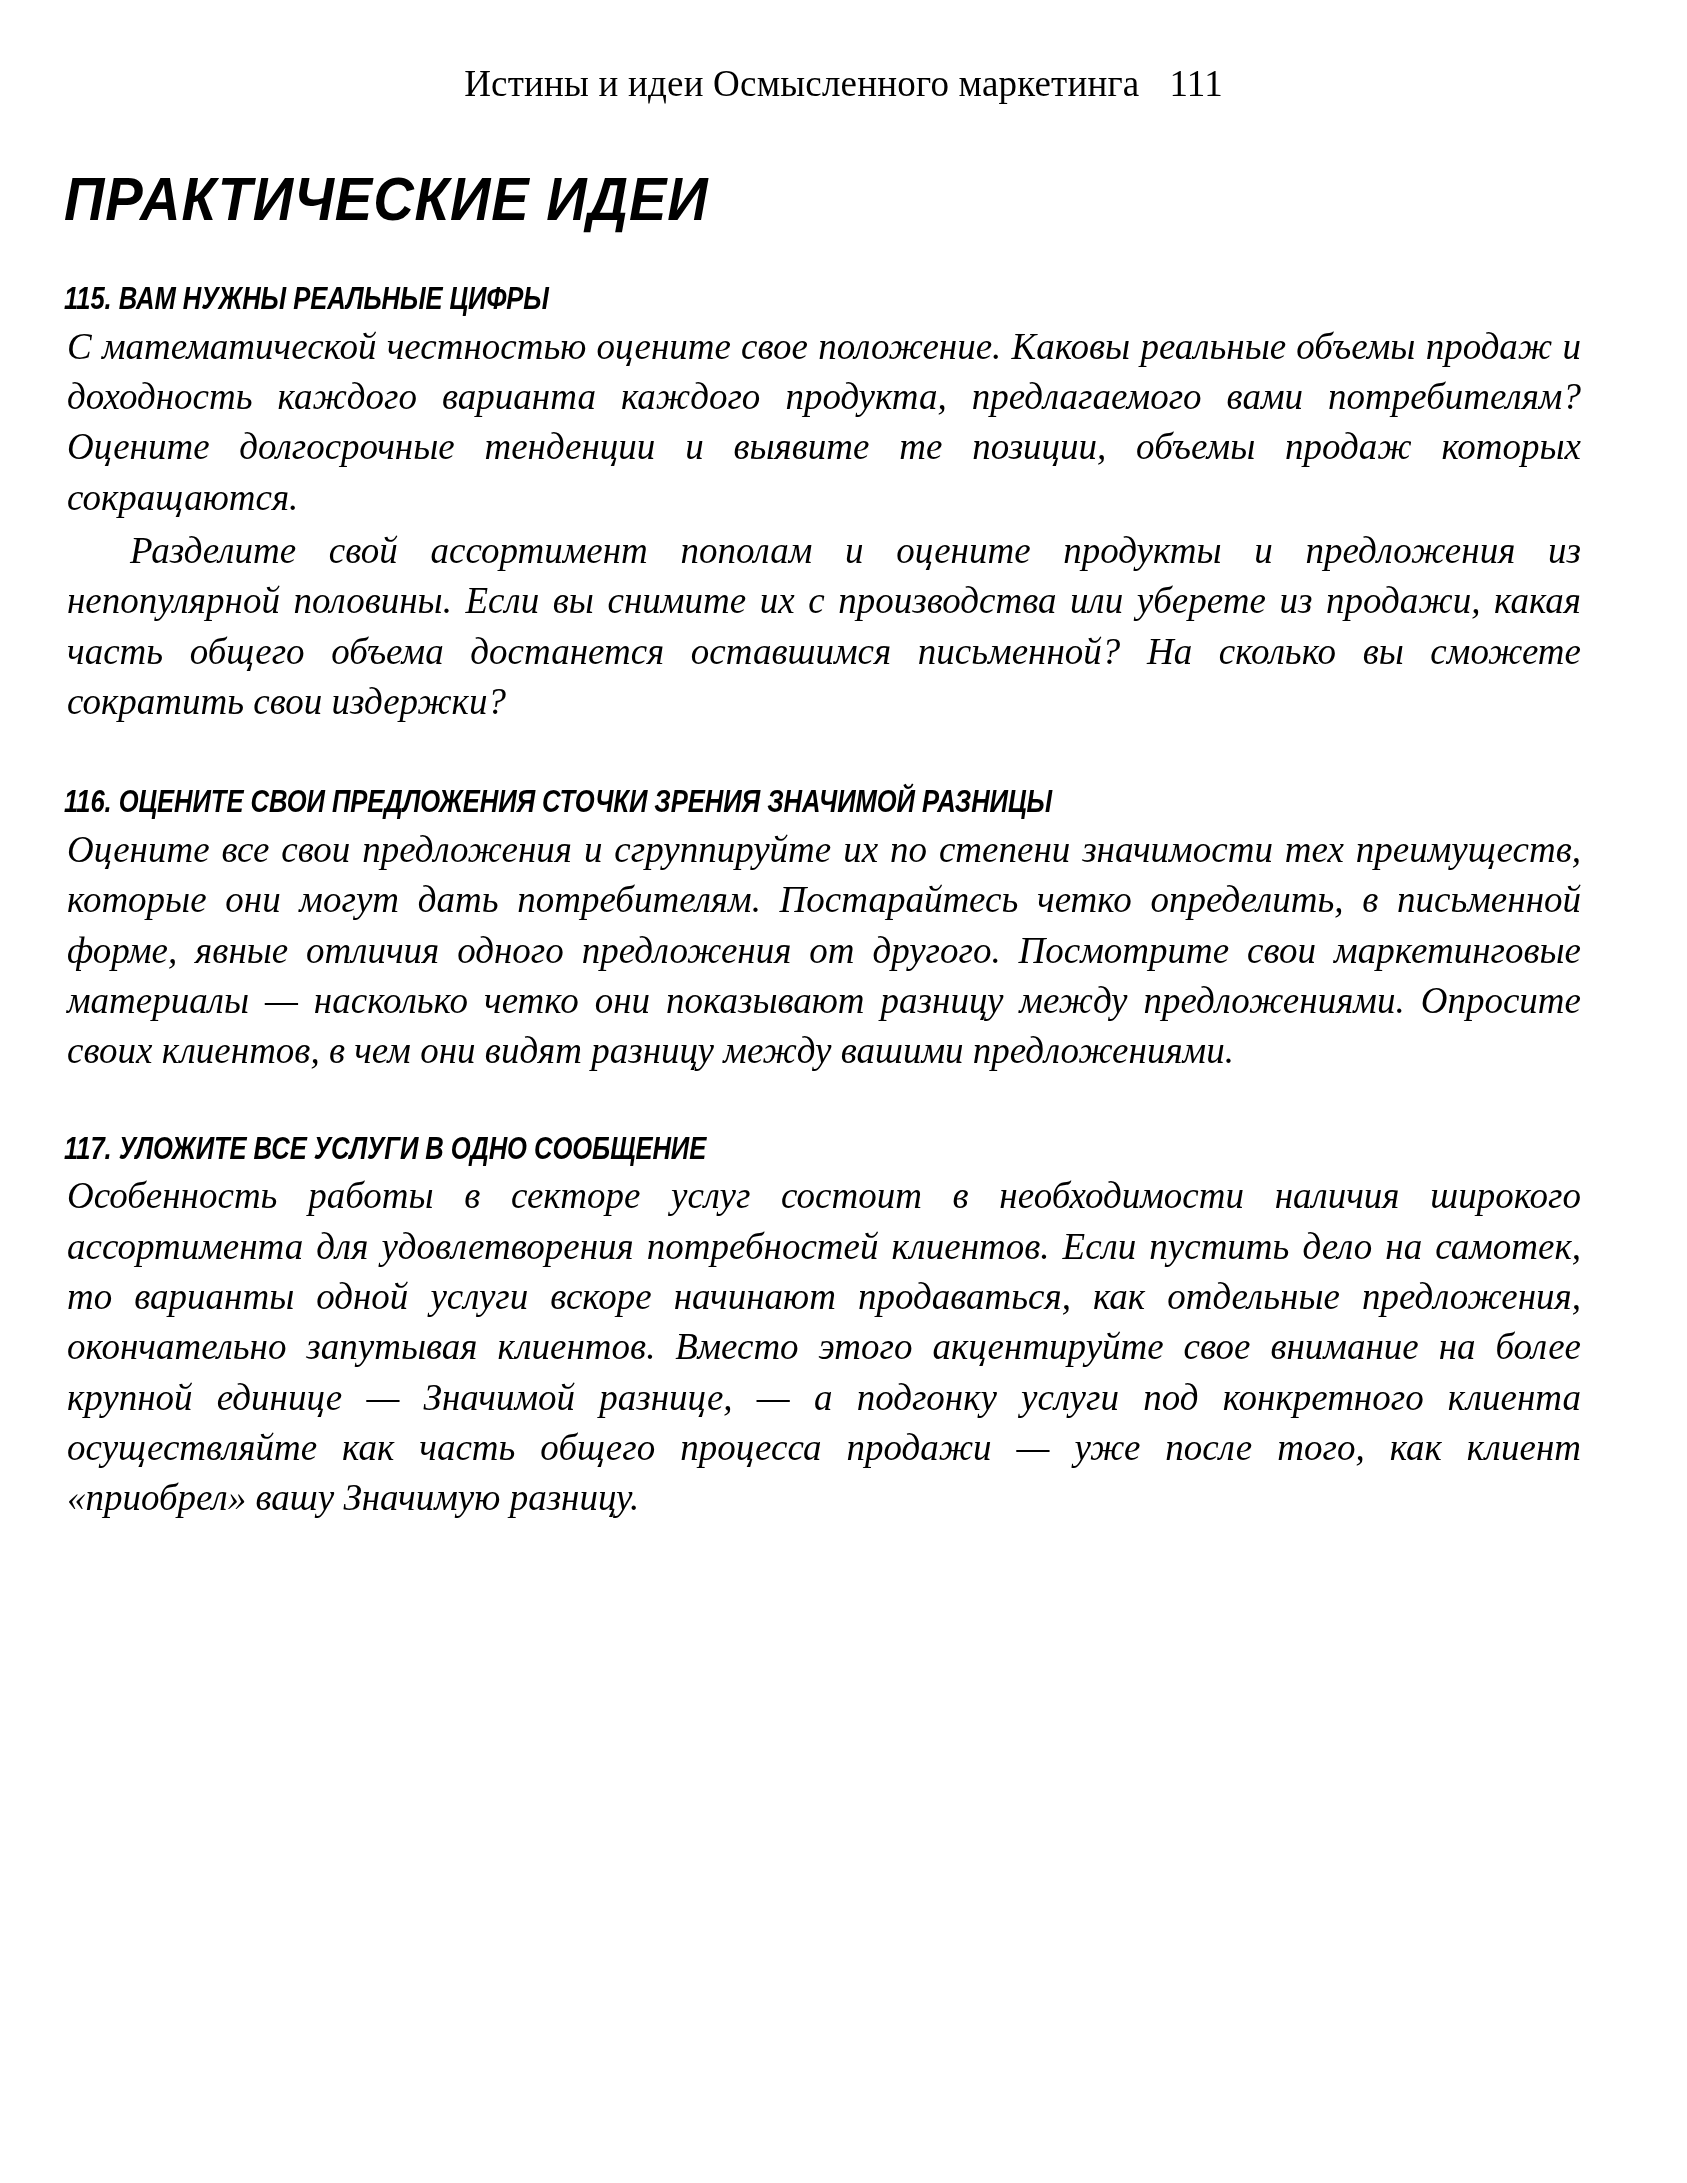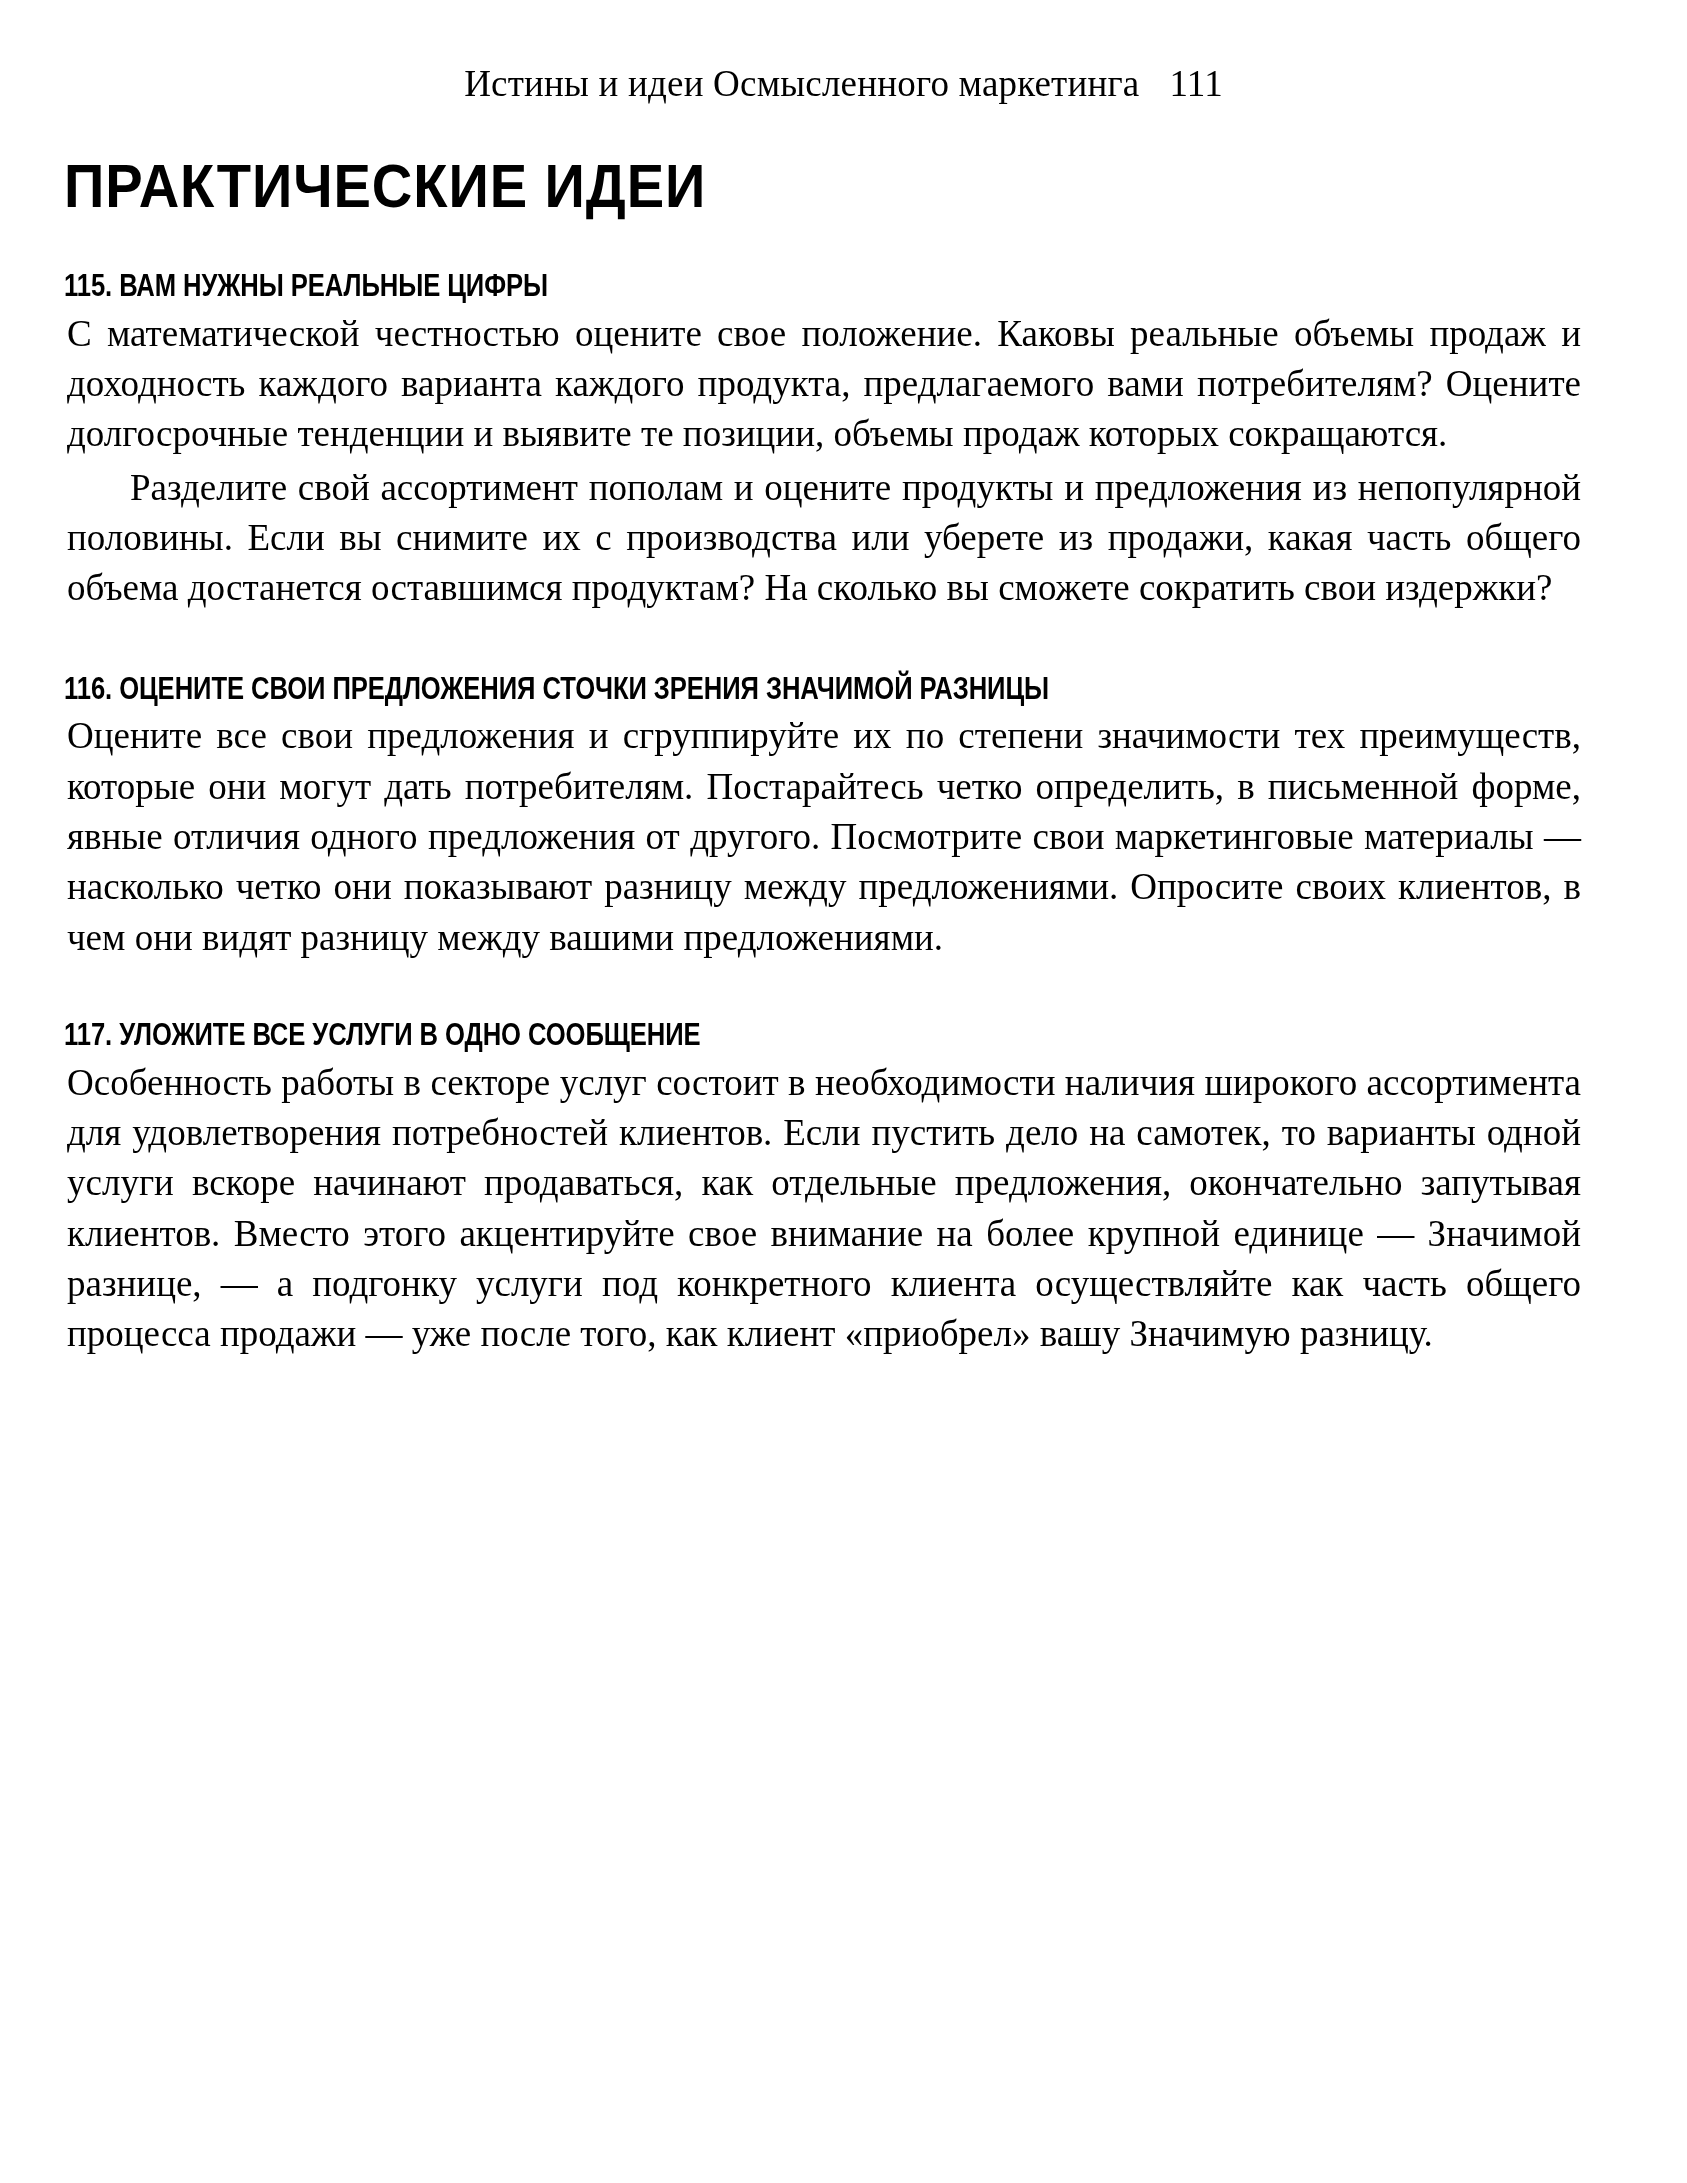--- a/index.html
+++ b/index.html
@@ -39,22 +39,23 @@
   }
   .running-head .rh-title { }
   .running-head .rh-folio {
     margin-left: 30px;
   }
 
   
   .content {
     position: absolute;
     left: 64px;
-    top: 156px;
+    top: 169px;
     width: 1520px;
+    font-style: italic;
   }
 
   
   .chapter-title {
     font-family: "Liberation Sans Narrow", "Liberation Sans", "DejaVu Sans", sans-serif;
     font-weight: bold;
     font-size: 61px;
     line-height: 1.0;
     letter-spacing: 1px;
     transform: scaleX(0.92);
@@ -108,21 +109,21 @@
     <span class="rh-title">Истины и идеи Осмысленного маркетинга</span><span class="rh-folio">111</span>
   </div>
 
   <div class="content">
 
     <h1 class="chapter-title">ПРАКТИЧЕСКИЕ ИДЕИ</h1>
 
     <div class="section">
       <h2 class="section-heading">115. ВАМ НУЖНЫ РЕАЛЬНЫЕ ЦИФРЫ</h2>
       <p class="para first">С математической честностью оцените свое положение. Каковы реальные объемы продаж и доходность каждого варианта каждого продукта, предлагаемого вами потребителям? Оцените долгосрочные тенденции и выявите те позиции, объемы продаж которых сокращаются.</p>
-      <p class="para">Разделите свой ассортимент пополам и оцените продукты и предложения из непопулярной половины. Если вы снимите их с производства или уберете из продажи, какая часть общего объема достанется оставшимся продуктам? На сколько вы сможете сократить свои издержки?</p>
+      <p class="para">Разделите свой ассортимент пополам и оцените продукты и предложения из непопулярной половины. Если вы снимите их с производства или уберете из продажи, какая часть общего объема достанется оставшимся письменной? На сколько вы сможете сократить свои издержки?</p>
     </div>
 
     <div class="gap-after-115"></div>
 
     <div class="section">
       <h2 class="section-heading">116. ОЦЕНИТЕ СВОИ ПРЕДЛОЖЕНИЯ СТОЧКИ ЗРЕНИЯ ЗНАЧИМОЙ РАЗНИЦЫ</h2>
       <p class="para first">Оцените все свои предложения и сгруппируйте их по степени значимости тех преимуществ, которые они могут дать потребителям. Постарайтесь четко определить, в письменной форме, явные отличия одного предложения от другого. Посмотрите свои маркетинговые материалы — насколько четко они показывают разницу между предложениями. Опросите своих клиентов, в чем они видят разницу между вашими предложениями.</p>
     </div>
 
     <div class="gap-after-116"></div>

